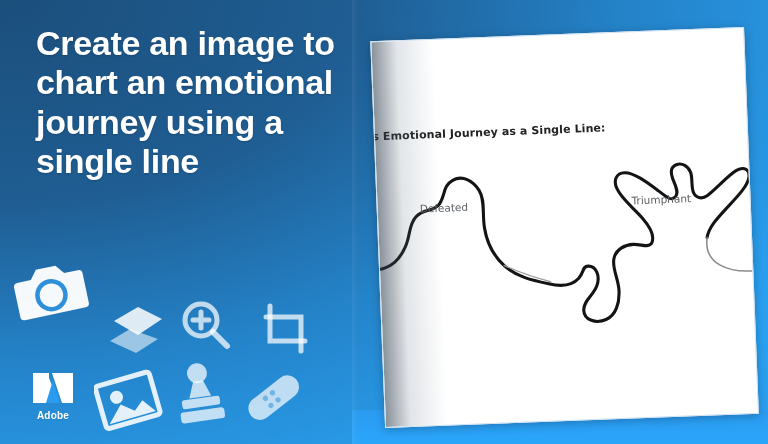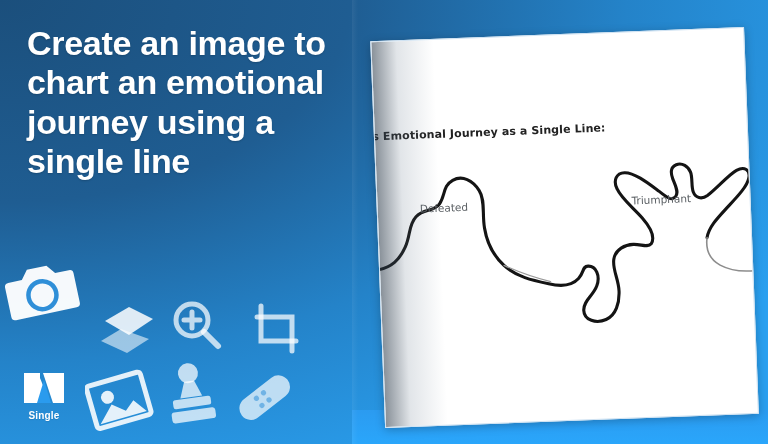--- a/index.html
+++ b/index.html
@@ -8,21 +8,21 @@
     font-family:"Liberation Sans", sans-serif;
     background:#1d5380;
   }
   #stage{
     position:relative;width:768px;height:444px;overflow:hidden;
     background:
       radial-gradient(120% 120% at 0% 0%, #1b4f7c 0%, #1f5d92 38%, #2483c9 68%, #2aa0f0 100%);
   }
   
   .promo{
-    position:absolute;left:3px;top:0;width:352px;height:444px;
+    position:absolute;left:12px;top:0;width:352px;height:444px;
     z-index:3;
   }
   .headline{
     position:absolute;left:24px;top:24px;width:320px;
     color:#ffffff;font-weight:bold;font-size:34px;line-height:1.16;
     letter-spacing:-0.3px;
     text-shadow:0 1px 2px rgba(0,0,0,.18);
   }
   
   .icons{position:absolute;left:0;top:255px;width:340px;height:189px;}
@@ -158,21 +158,21 @@
         </svg>
       </div>
     </div>
 
     <div class="adobe-logo">
       <svg width="48" height="34" viewBox="0 0 48 34">
         <path d="M4 2 H20 L20 32 H4 Z M18 2 L30 32 H21 L17 20 L11.5 20 L16 8 Z" fill="#ffffff"></path>
         <path d="M26 2 H44 V32 H33 L23 2 Z" fill="#ffffff"></path>
         <path d="M24 9 L17 32 H31 Z" fill="#2a9bee"></path>
       </svg>
-      <div class="adobe-word">Single</div>
+      <div class="adobe-word">Adobe</div>
     </div>
   </div>
 
   <div class="bottom-band"></div>
 
   <div class="doc-wrap">
     <div class="doc">
 
       <div class="doc-title">'s Emotional Journey as a Single Line:</div>
 

